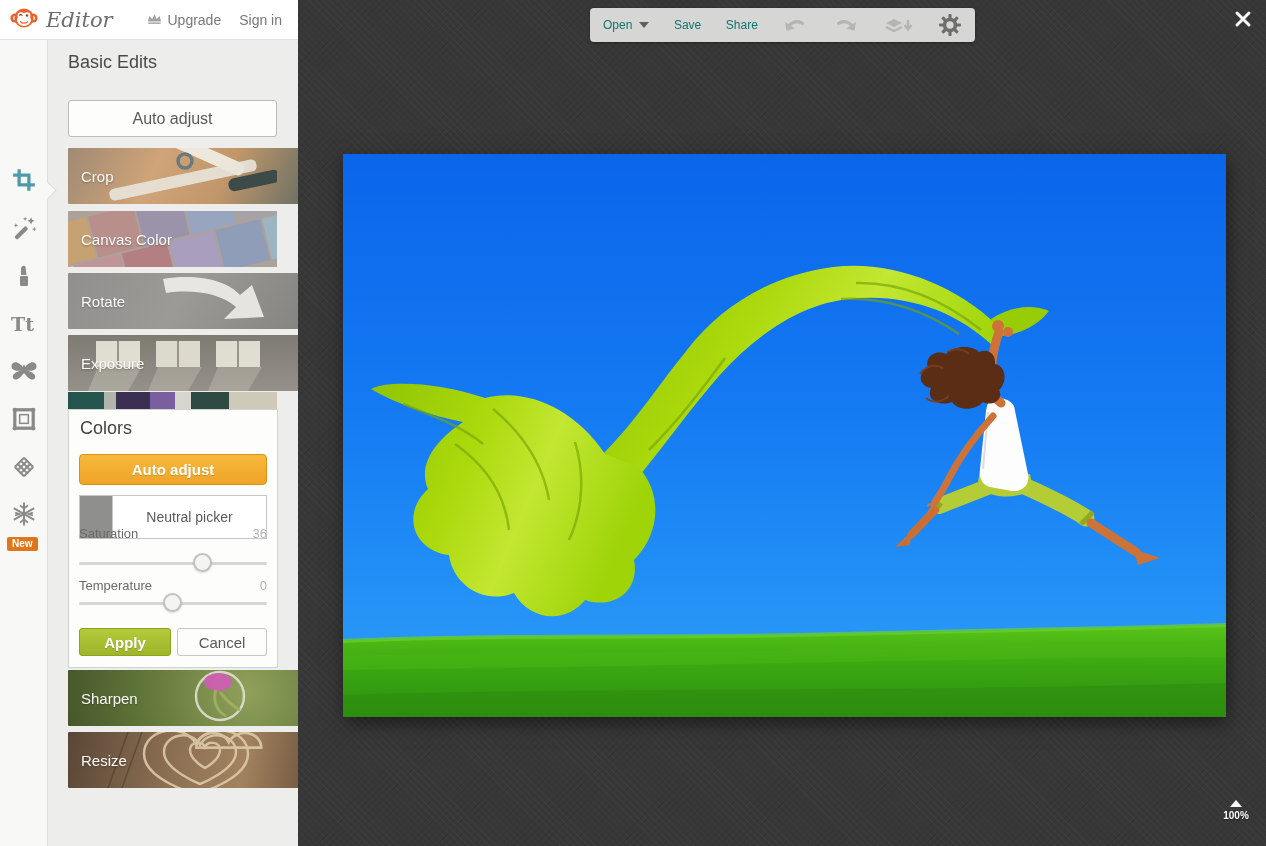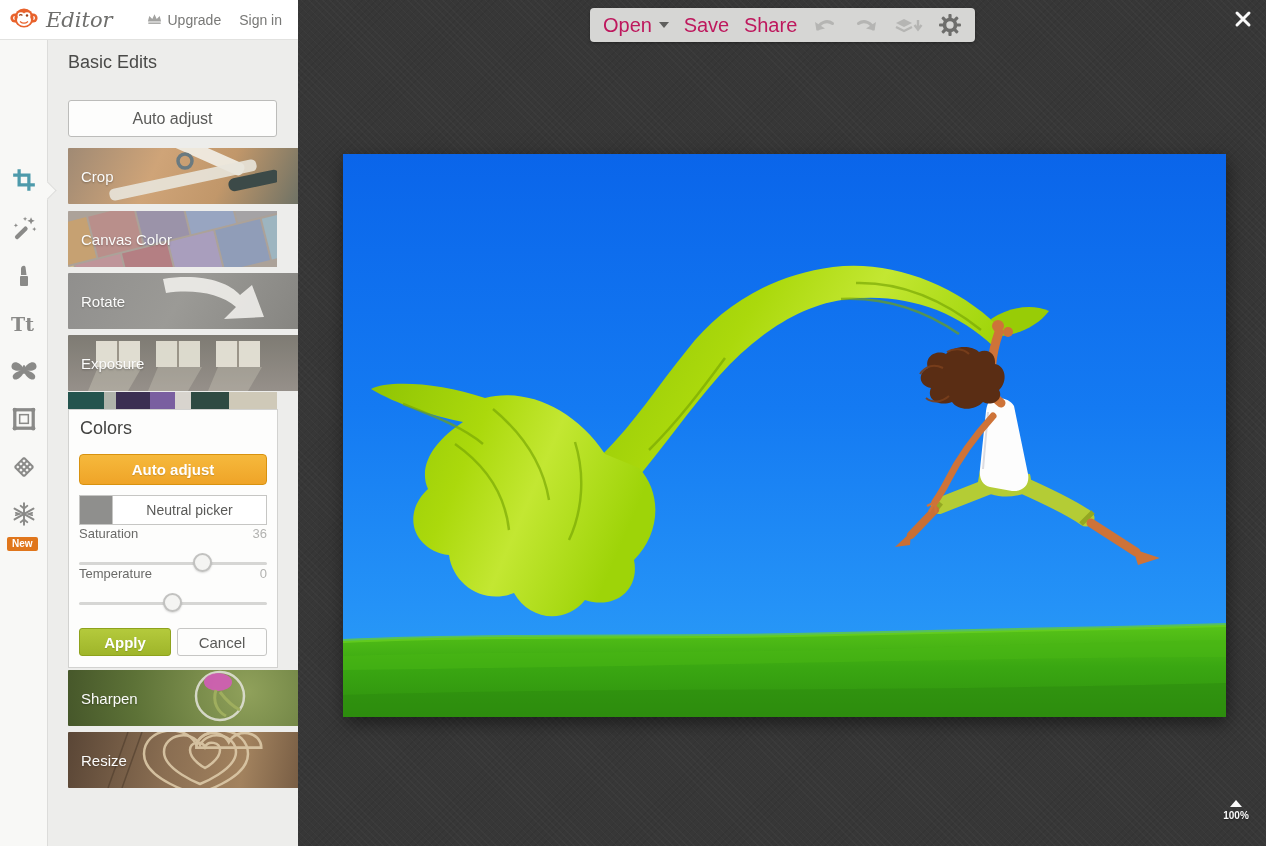--- a/index.html
+++ b/index.html
@@ -46,21 +46,21 @@
   .t-sharpen { top:630px; background:radial-gradient(circle at 72% 38%,#90a15b,#5d7237 62%,#46572a); }
   .t-resize  { top:692px; background:linear-gradient(100deg,#5a4636,#8a6e52 40%,#a2825e 70%,#6b523c);padding-left:48px; }
 
   .colors-box { position:absolute; left:20px; top:369px; width:210px; height:259px;
     background:#fdfdfc; border:1px solid #d2d2d0; }
   .colors-title { position:absolute; left:11px; top:8px; font-size:18px; color:#434341; }
   .btn-auto-orange { position:absolute; left:10px; top:44px; width:188px; height:31px;
     background:linear-gradient(#f6b93c,#efa428); border:1px solid #d8920f; border-radius:4px;
     color:#fff; font-weight:bold; font-size:15px; cursor:pointer;
     text-shadow:0 1px 1px rgba(0,0,0,.15); font-family:"Liberation Sans",sans-serif; }
-  .btn-neutral { position:absolute; left:10px; top:85px; width:188px; height:30px;
+  .btn-neutral { position:absolute; left:10px; top:85px; width:188px; height:44px;
     background:#fff; border:1px solid #c6c6c4; display:flex; align-items:center; cursor:pointer; }
   .neutral-swatch { width:33px; height:100%; background:#8f8f8d; border-right:1px solid #c6c6c4; }
   .neutral-label { flex:1; text-align:center; font-size:14px; color:#5a5a58; }
   .slider-row { position:absolute; left:10px; width:188px; display:flex; justify-content:space-between; }
   .slider-label { font-size:13px; color:#6a6a68; }
   .slider-value { font-size:13px; color:#b2b2b0; }
   .slider-track { position:absolute; left:10px; width:188px; height:3px; background:#d6d6d4;
     border-radius:2px; cursor:pointer; }
   .slider-thumb { position:absolute; top:-9px; width:19px; height:19px; border-radius:50%;
     background:#f4f4f2; border:2px solid #c2c2c0; box-shadow:0 1px 2px rgba(0,0,0,.15);
@@ -75,21 +75,21 @@
 
   
   .canvas-area { position:absolute; left:298px; top:0; width:968px; height:846px;
     background-color:#373737;
     background-image:
       repeating-linear-gradient(45deg, rgba(255,255,255,.025) 0 1px, transparent 1px 5px),
       repeating-linear-gradient(135deg, rgba(0,0,0,.06) 0 1px, transparent 1px 5px); }
   .toolbar { position:absolute; left:292px; top:8px; width:385px; height:34px;
     background:#d6d6d4; border-radius:4px; display:flex; align-items:center;
     padding:0 13px; box-shadow:0 1px 3px rgba(0,0,0,.35); }
-  .tb-btn { font-size:20px; color:#be185d; cursor:pointer; display:flex; align-items:center; gap:7px; }
+  .tb-btn { font-size:12px; color:#0f766e; cursor:pointer; display:flex; align-items:center; gap:7px; }
   .caret-down { width:0; height:0; border-left:5px solid transparent; border-right:5px solid transparent;
     border-top:6px solid #5f5f5d; }
   .tb-sep { flex:1; }
   .tb-icon { cursor:pointer; display:flex; align-items:center; }
   .close-btn { position:absolute; left:936px; top:10px; width:20px; height:20px; cursor:pointer; }
 
   .photo { position:absolute; left:45px; top:154px; width:883px; height:563px;
     box-shadow:2px 6px 18px rgba(0,0,0,.5); cursor:crosshair; }
 
   .zoom-ctl { position:absolute; left:912px; top:800px; width:52px; text-align:center; color:#fafafa; }
@@ -292,21 +292,21 @@
     </div>
 
     <div class="slider-row" style="top:116px;gap:19px;">
       <span class="slider-label">Saturation</span>
       <span class="slider-value">36</span>
     </div>
     <div class="slider-track" style="top:152px;">
       <div class="slider-thumb" style="left:66%;"></div>
     </div>
 
-    <div class="slider-row" style="top:156px;">
+    <div class="slider-row" style="top:168px;">
       <span class="slider-label">Temperature</span>
       <span class="slider-value">0</span>
     </div>
     <div class="slider-track" style="top:192px;">
       <div class="slider-thumb" style="left:50%;"></div>
     </div>
 
     <button class="btn-apply">Apply</button>
     <button class="btn-cancel">Cancel</button>
   </div>

